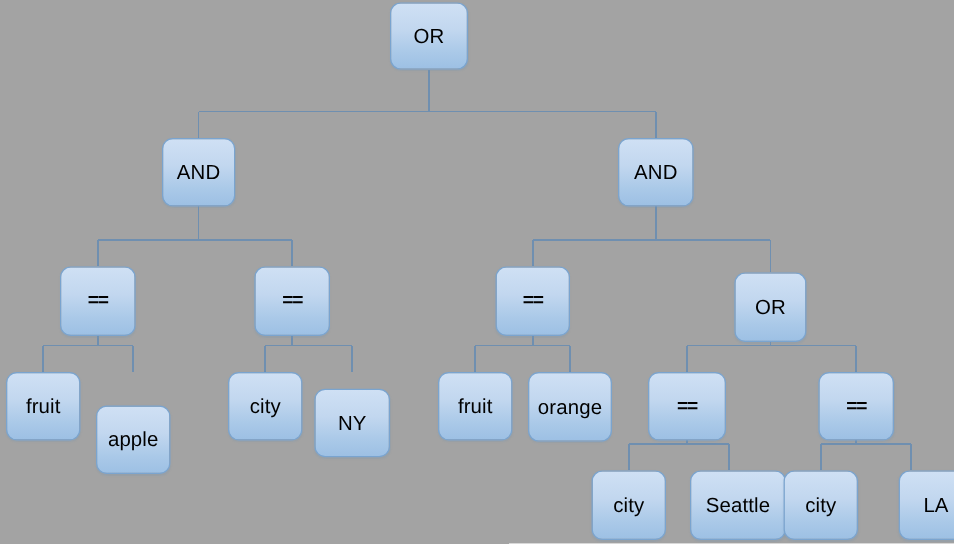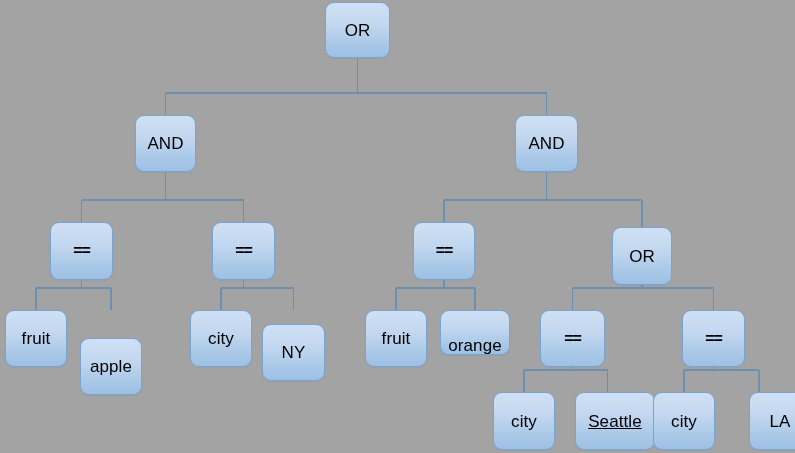--- a/index.html
+++ b/index.html
@@ -123,33 +123,33 @@
       </div>
       <div class="node" style="left: 190px; top: 310px; width: 62px; height: 57px;">
         <span class="label">city</span>
       </div>
       <div class="node" style="left: 262px; top: 324px; width: 63px; height: 57px;">
         <span class="label">NY</span>
       </div>
       <div class="node" style="left: 365px; top: 310px; width: 62px; height: 57px;">
         <span class="label">fruit</span>
       </div>
-      <div class="node" style="left: 440px; top: 310px; width: 70px; height: 45px; align-items: flex-end;">
+      <div class="node" style="left: 440px; top: 310px; width: 70px; height: 58px;">
         <span class="label">orange</span>
       </div>
       <div class="node eq" style="left: 540px; top: 310px; width: 65px; height: 57px;">
         <span class="label">==</span>
       </div>
       <div class="node eq" style="left: 682px; top: 310px; width: 63px; height: 57px;">
         <span class="label">==</span>
       </div>
       <div class="node" style="left: 493px; top: 392px; width: 62px; height: 58px;">
         <span class="label">city</span>
       </div>
-      <div class="node" style="left: 575px; top: 392px; width: 80px; height: 58px; text-decoration: underline;">
+      <div class="node" style="left: 575px; top: 392px; width: 80px; height: 58px;">
         <span class="label">Seattle</span>
       </div>
       <div class="node" style="left: 653px; top: 392px; width: 62px; height: 58px;">
         <span class="label">city</span>
       </div>
       <div class="node" style="left: 728px; top: 392px; width: 62px; height: 58px; margin-left: 21px;">
         <span class="label">LA</span>
       </div>
     </div>
 </div>

